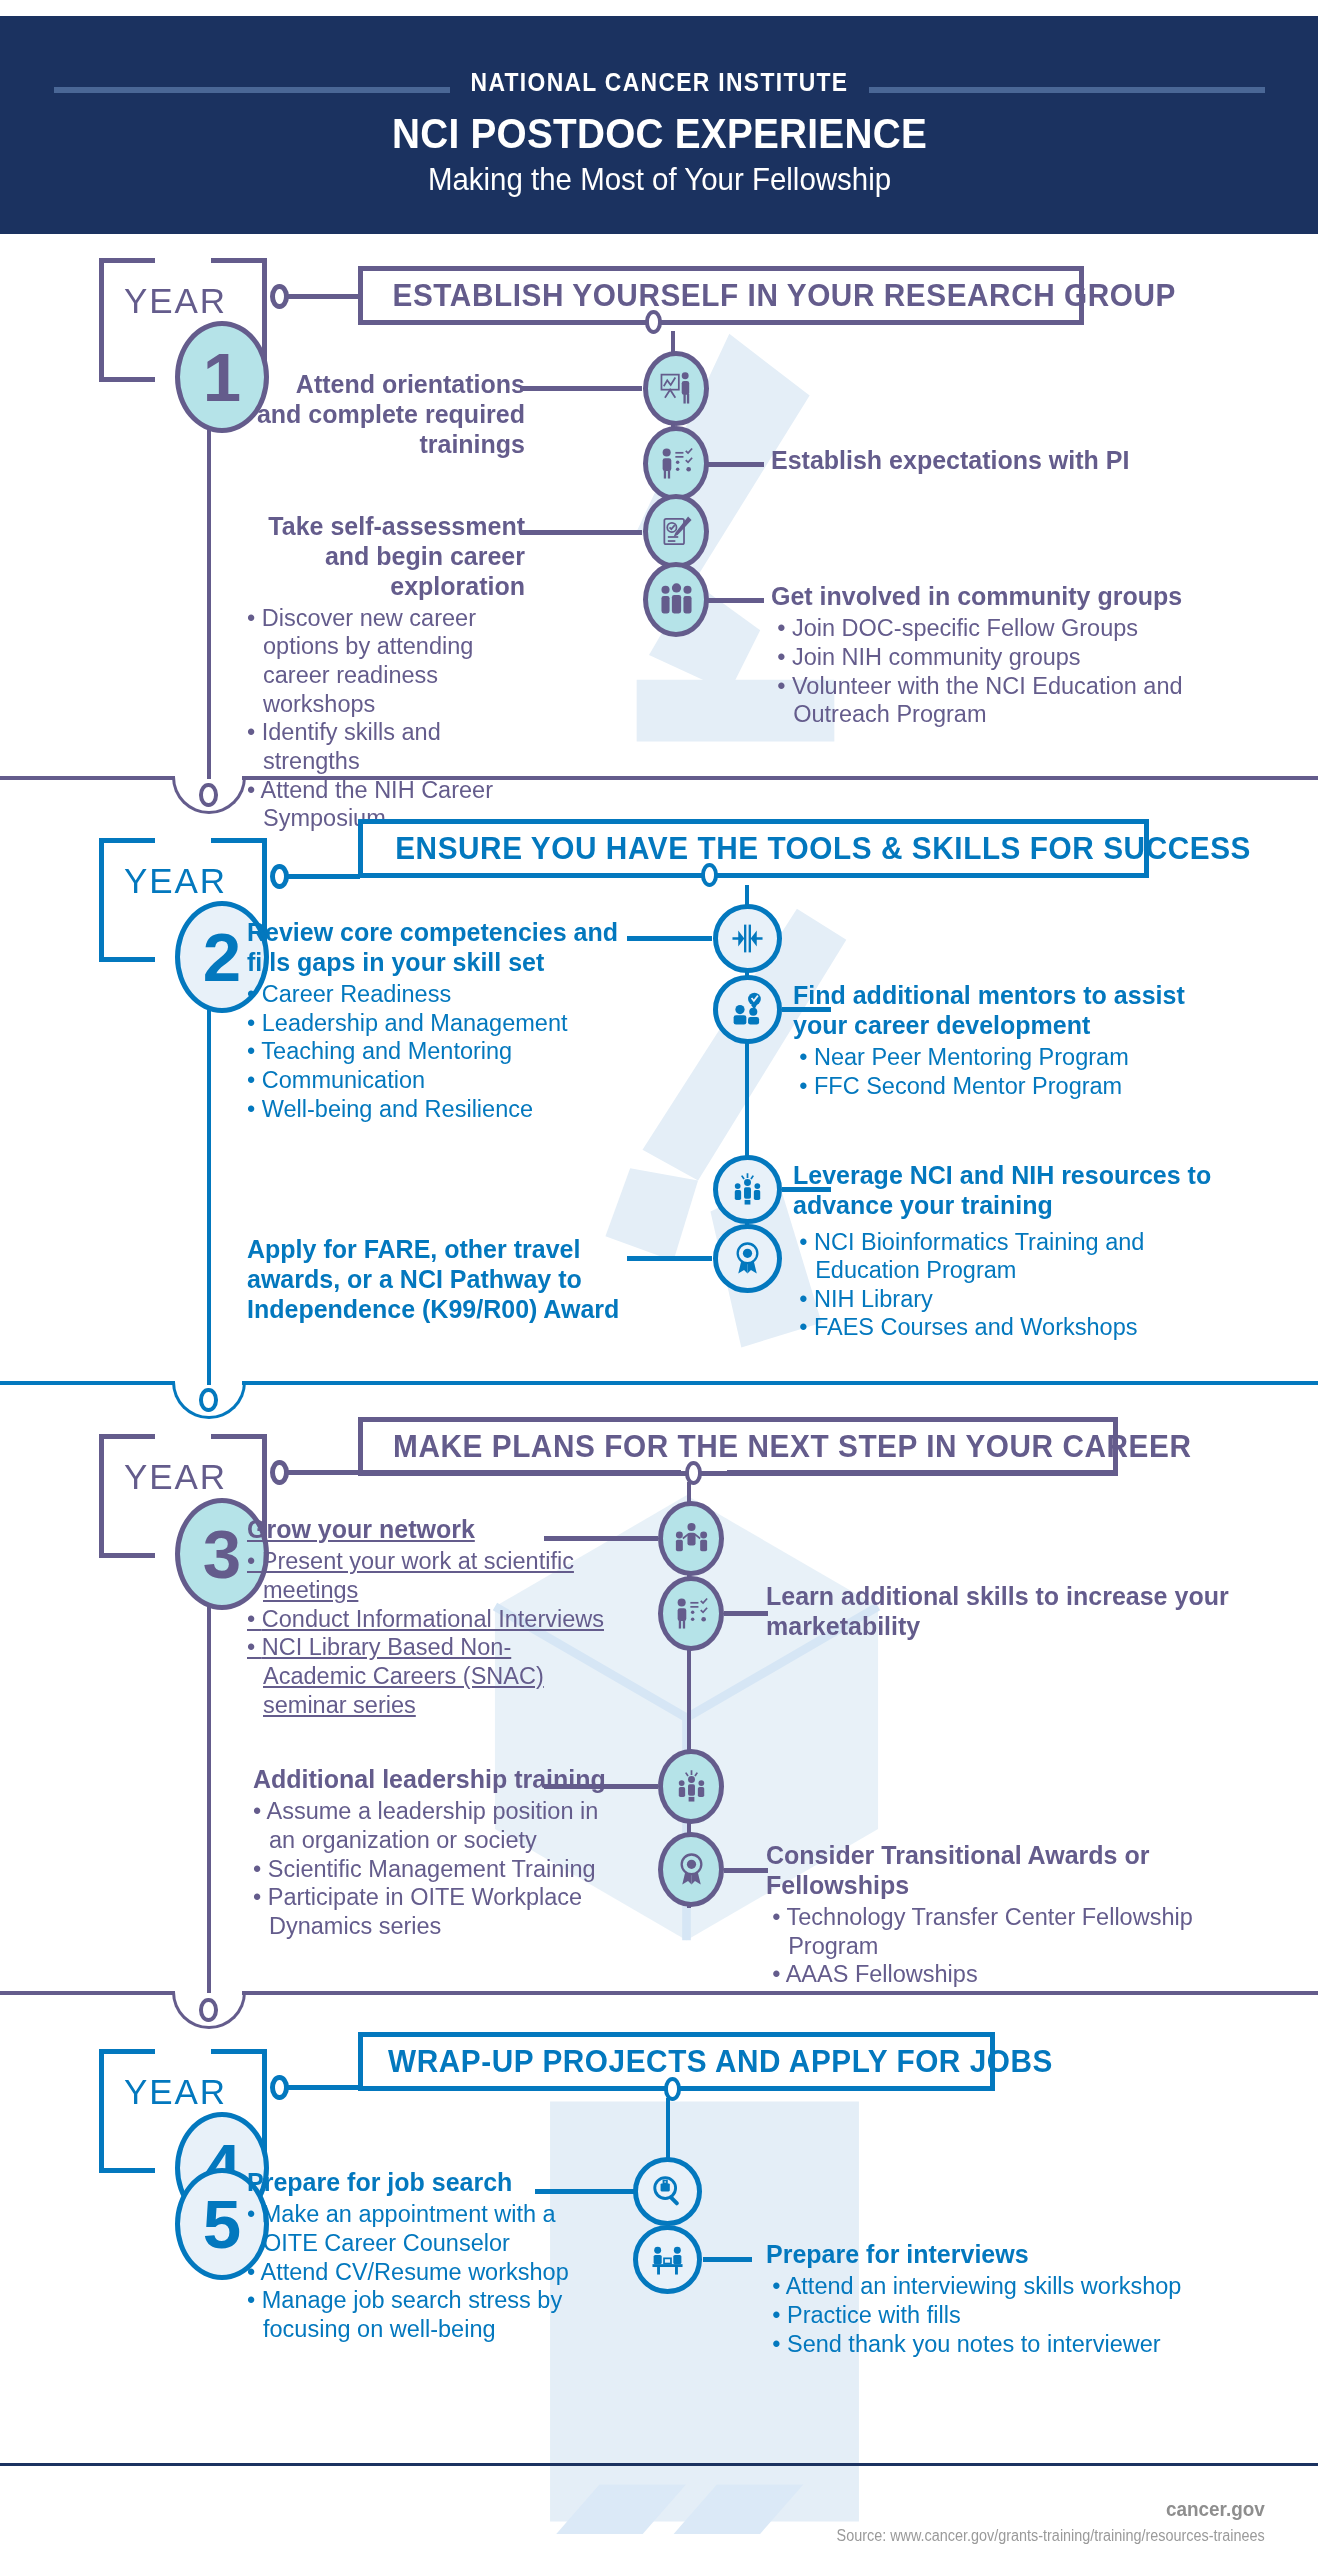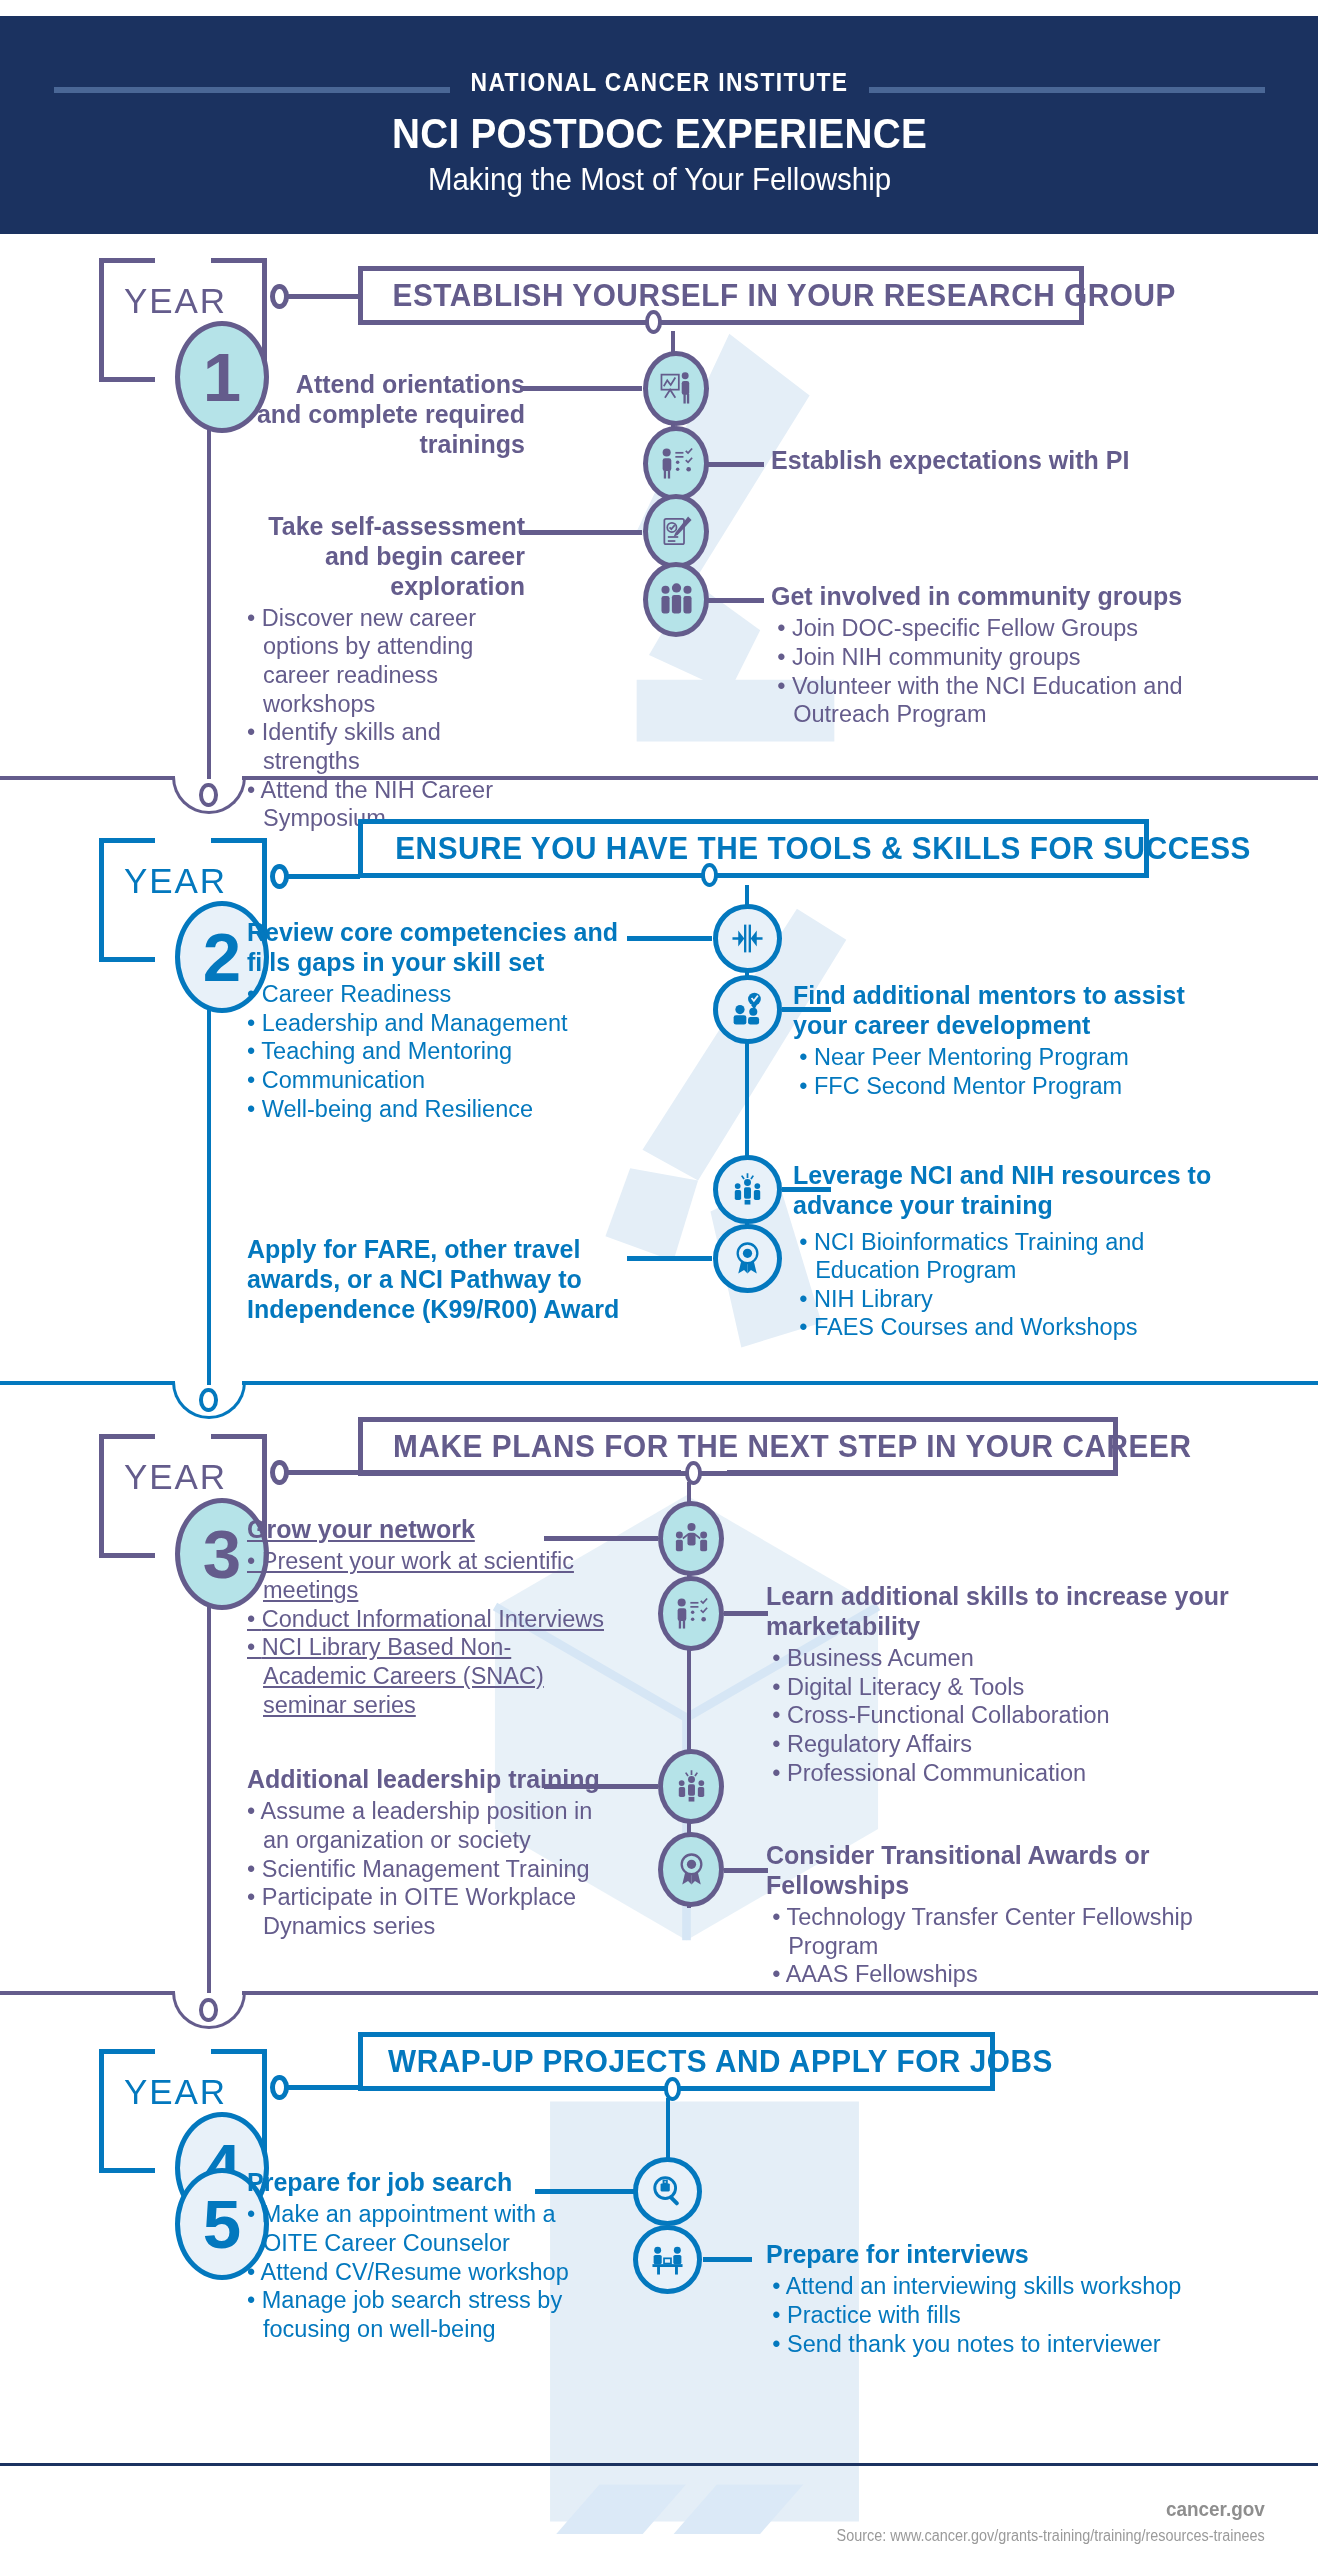--- a/index.html
+++ b/index.html
@@ -463,38 +463,31 @@
   <div class="stub" style="left:724px; top:1868px; width:44px; background:#645C8C;"></div>
 
   <div class="txt" style="left:247px; top:1515px; width:358px; color:#645C8C;text-decoration:underline;">
     <div class="hd">Grow your network</div>
     <ul style="margin-top:2.5px;">
       <li>Present your work at scientific meetings</li>
       <li>Conduct Informational Interviews</li>
       <li>NCI Library Based Non-Academic Careers (SNAC) seminar series</li>
     </ul>
   </div>
-  <div class="txt" style="left:247px; top:1765px; width:358px; color:#645C8C;">
+  <div class="txt" style="left:253px; top:1765px; width:358px; color:#645C8C;">
     <div class="hd">Additional leadership training</div>
     <ul style="margin-top:2.5px;">
       <li>Assume a leadership position in an organization or society</li>
       <li>Scientific Management Training</li>
       <li>Participate in OITE Workplace Dynamics series</li>
     </ul>
   </div>
 
   <div class="txt right" style="left:766px; top:1582px; width:470px; color:#645C8C;">
     <div class="hd">Learn additional skills to increase your marketability</div>
-    <ul style="margin-top:2.5px;">
-      <li>Business Acumen</li>
-      <li>Digital Literacy &amp; Tools</li>
-      <li>Cross-Functional Collaboration</li>
-      <li>Regulatory Affairs</li>
-      <li>Professional Communication</li>
-    </ul>
   </div>
   <div class="txt right" style="left:766px; top:1841px; width:470px; color:#645C8C;">
     <div class="hd">Consider Transitional Awards or Fellowships</div>
     <ul style="margin-top:2.5px;">
       <li>Technology Transfer Center Fellowship Program</li>
       <li>AAAS Fellowships</li>
     </ul>
   </div>
 </div>
 

